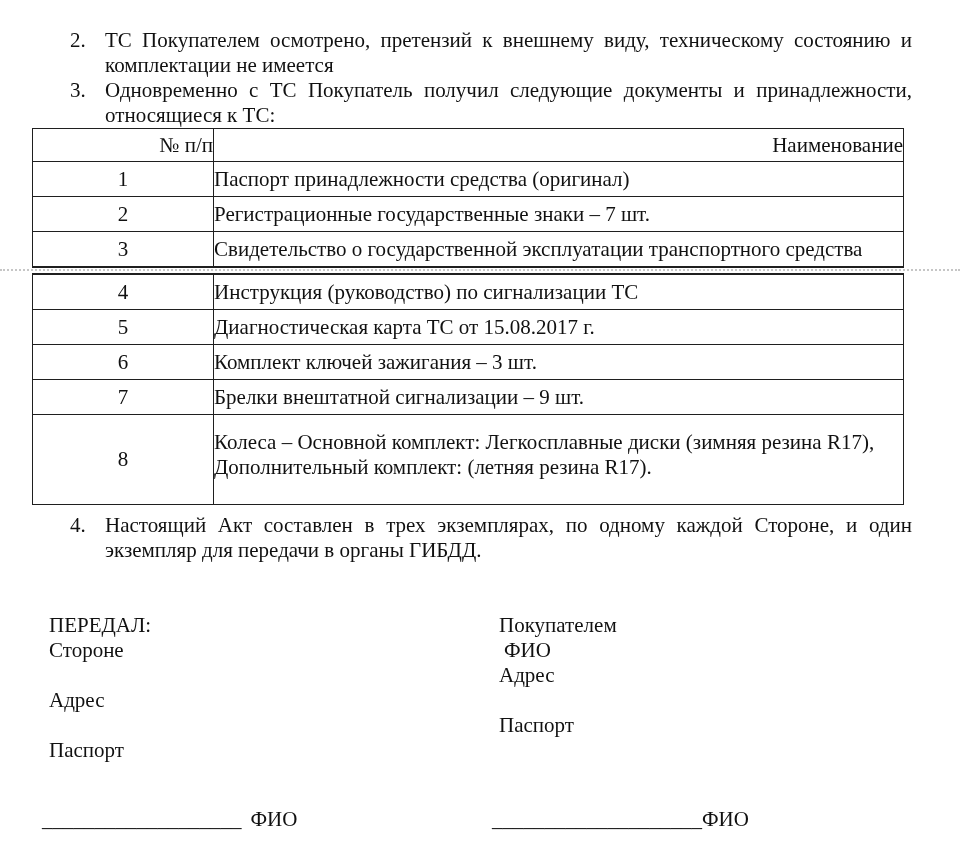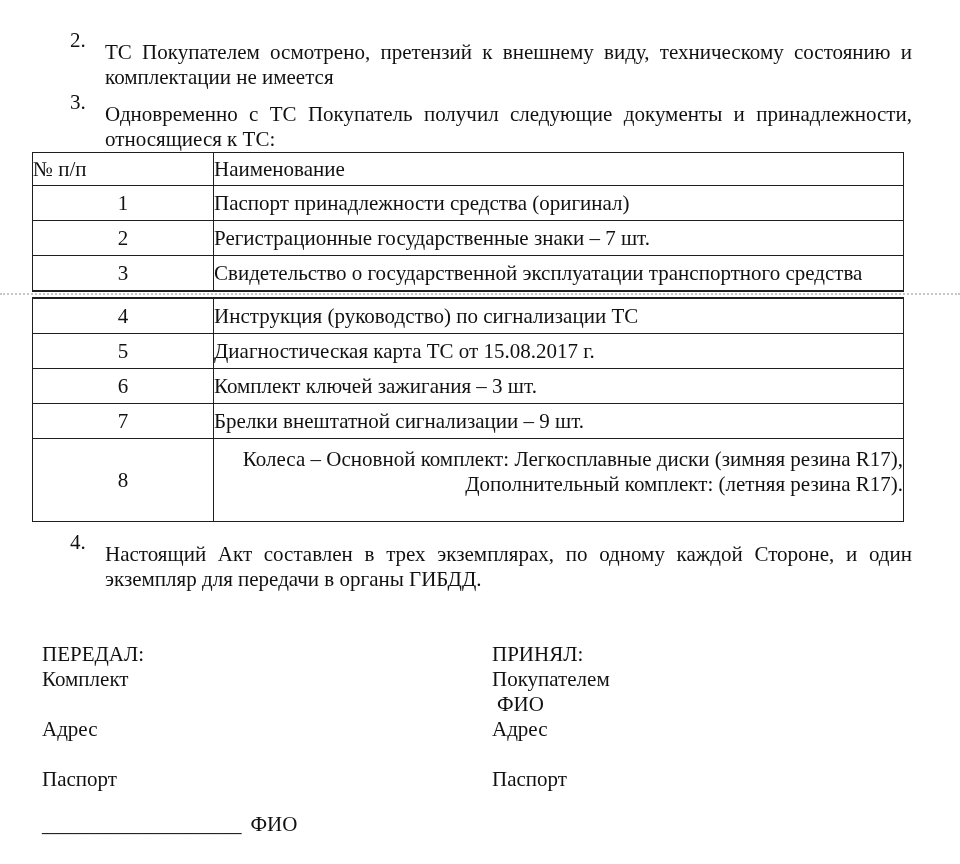--- a/index.html
+++ b/index.html
@@ -9,57 +9,57 @@
     color:#111111;
     font-family:"Liberation Serif","DejaVu Serif",serif;
     font-size:21px; line-height:25px;
     position:relative; overflow:hidden;
   }
   .content { padding-top:28px; }
 
   
   .para { display:flex; margin:0 48px 0 70px; }
   .para .num  { flex:0 0 35px; }
-  .para .text { flex:1 1 auto; text-align:justify;margin-top:12px; }
+  .para .text { flex:1 1 auto; text-align:justify; }
   .para-item4 { margin-top:8px; }
 
   
   .doc-table {
     border-collapse:collapse; table-layout:fixed;
     margin-left:32px; width:871px;
   }
   .doc-table td { border:1.5px solid #1f1f1f; padding:0; }
   .col-num  { width:181px; }
   .col-name { width:690px; }
   .cell-num  { text-align:center; vertical-align:middle; }
   .cell-name { vertical-align:middle; padding-left:12px; padding-right:10px; }
-  .row-head td { height:32px; text-align:left; vertical-align:middle; }
+  .row-head td { height:32px; text-align:right; vertical-align:middle; }
   .row-std td  { height:34px; }
   .row-tall td { height:74px; }
-  .row-tall .cell-name { vertical-align:top; padding-top:8px;text-align:right; }
+  .row-tall .cell-name { vertical-align:top; padding-top:15px; }
   .part1 tr:last-child td  { border-bottom-width:2px; }
   .part2 tr:first-child td { border-top-width:2px; }
 
   
   .page-break { position:relative; height:5px; }
   .page-break .dots {
     position:absolute; left:0; top:1px; width:960px;
     border-top:2px dotted #c6c6c6;
   }
 
   
   .handover { display:flex; margin-left:42px; margin-top:50px; }
-  .handover .col-left  { width:450px; }
+  .handover .col-left  { width:450px;margin-left:7px; }
   .handover .col-right { flex:1 1 auto; }
   .handover .line  { height:25px; }
   .handover .blank { height:25px; }
   .indent-sp { padding-left:5px; }
 
   
-  .sign-row { display:flex; margin-left:42px; margin-top:20px; }
+  .sign-row { display:flex; margin-left:42px; margin-top:44px; }
   .sign-left  { width:450px; }
   .sign-right { flex:1 1 auto; }
   .uline { letter-spacing:0; white-space:pre; }
   .fio-gap { margin-left:9px; }
 </style>
 </head>
 <body>
 
 <div class="content">
 
@@ -132,35 +132,37 @@
     </table>
 
   <div class="para para-item4">
     <span class="num">4.</span>
     <span class="text">Настоящий Акт составлен в трех экземплярах, по одному каждой Стороне, и один экземпляр для передачи в органы ГИБДД.</span>
   </div>
 
   <div class="handover">
     <div class="col-left">
       <div class="line">ПЕРЕДАЛ:</div>
-      <div class="line">Комплект</div>
+      <div class="line">Стороне</div>
       <div class="blank"></div>
       <div class="line">Адрес</div>
       <div class="blank"></div>
       <div class="line">Паспорт</div>
     </div>
     <div class="col-right">
-      <div class="line">ПРИНЯЛ:</div>
       <div class="line">Покупателем</div>
       <div class="line indent-sp">ФИО</div>
       <div class="line">Адрес</div>
       <div class="blank"></div>
       <div class="line">Паспорт</div>
     </div>
   </div>
 
   <div class="sign-row">
     <div class="sign-left">
       <span class="uline">___________________</span><span class="fio-gap">ФИО</span>
     </div>
+    <div class="sign-right">
+      <span class="uline">____________________</span><span>ФИО</span>
+    </div>
   </div>
 
 </div>
 
 </body></html>

